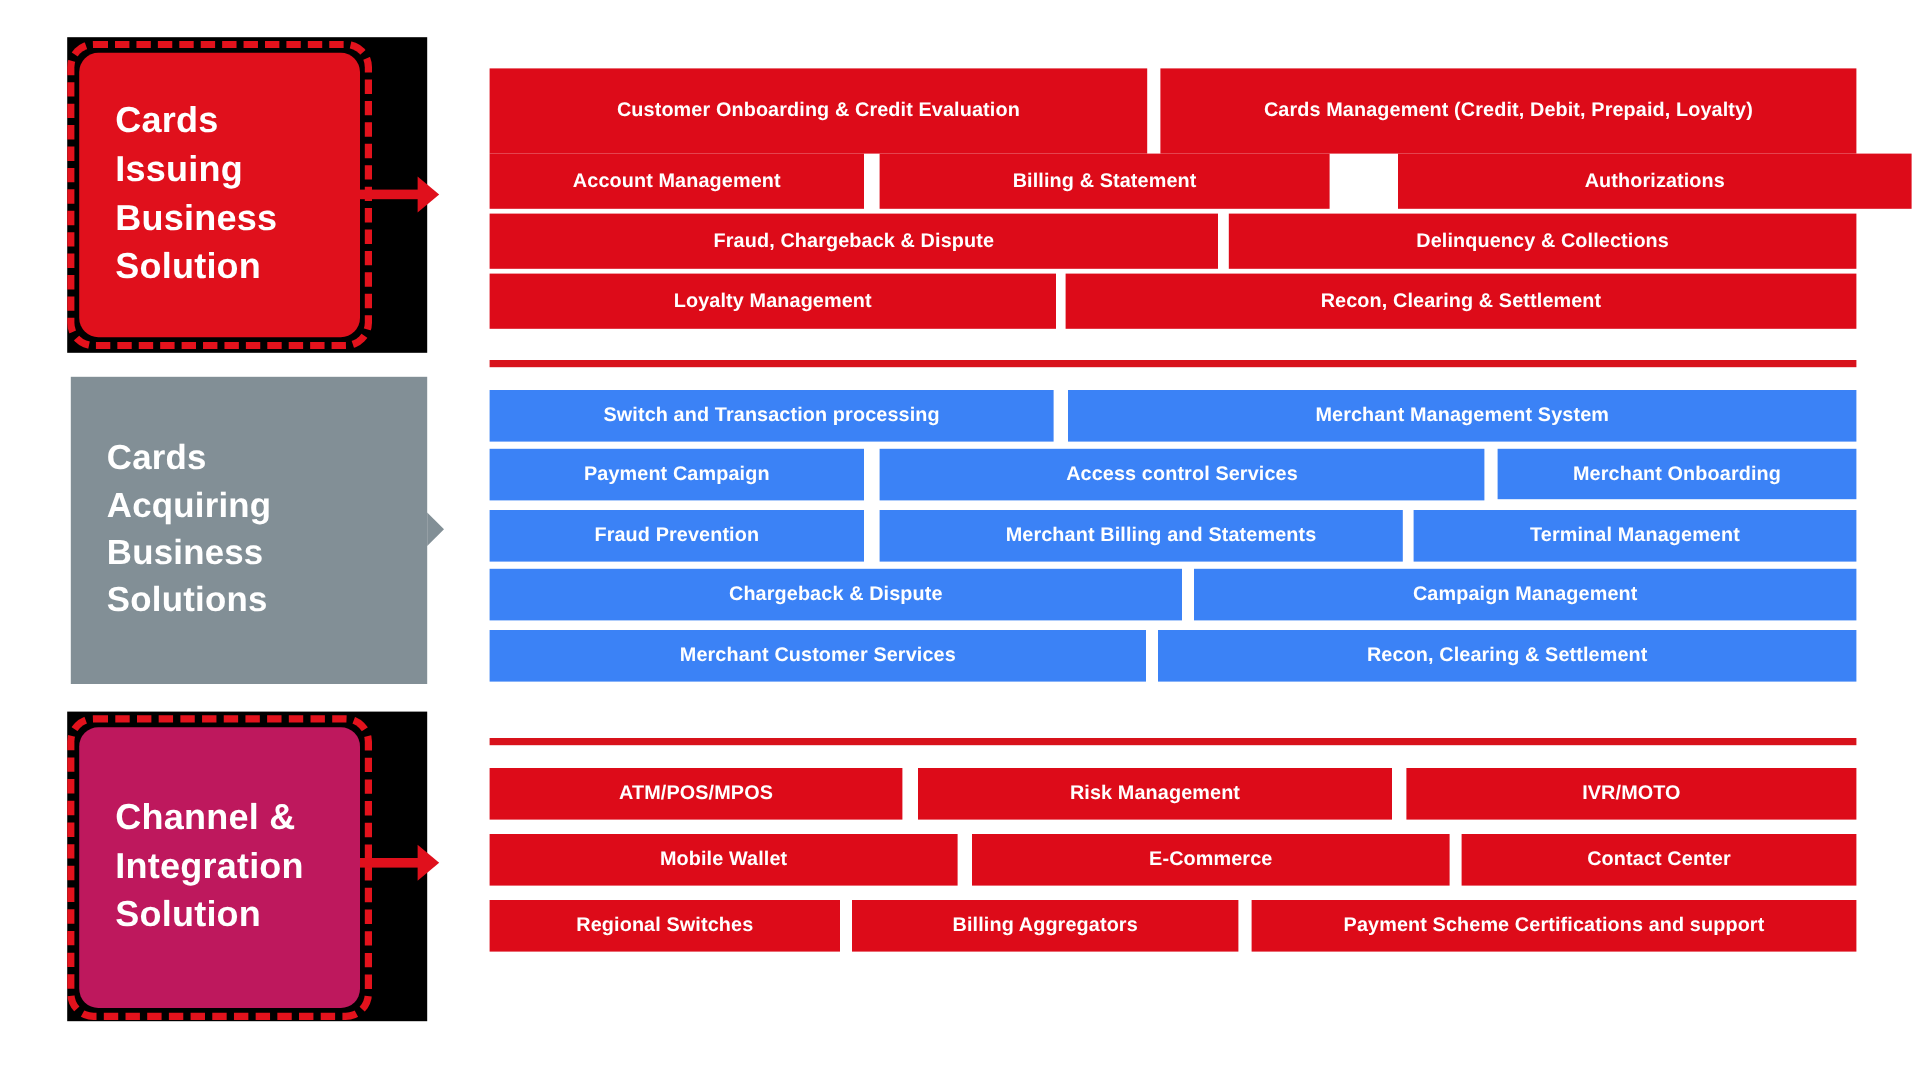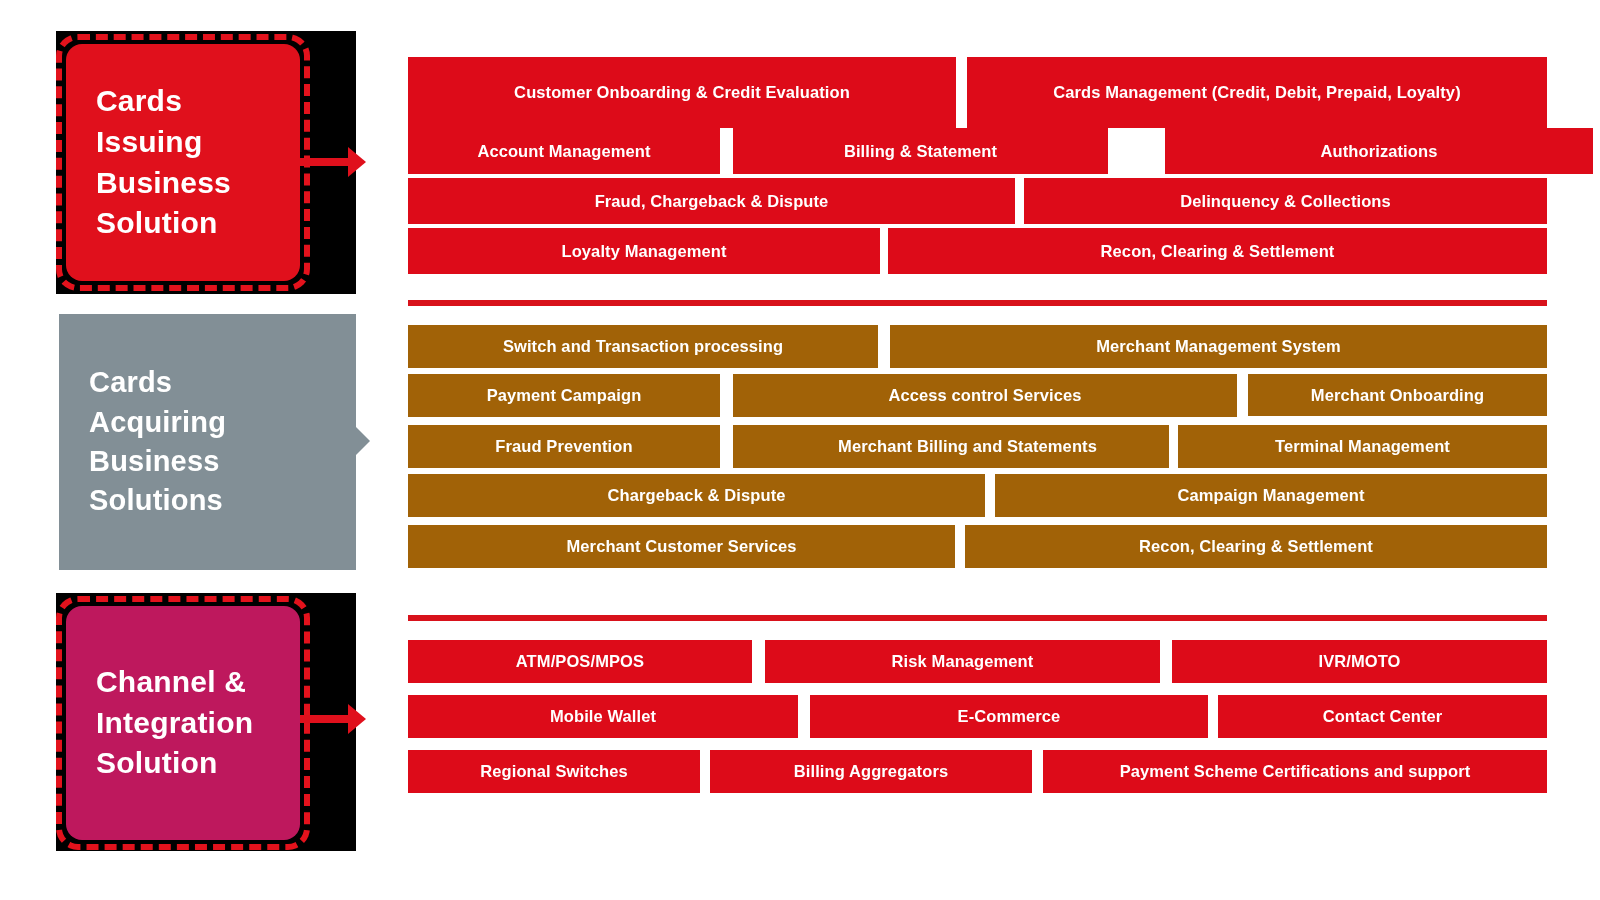--- a/index.html
+++ b/index.html
@@ -29,21 +29,21 @@
   .arrow-head{position:absolute;width:0;height:0;border-top:15px solid transparent;
               border-bottom:15px solid transparent;}
 
   
   .bar{
     position:absolute;display:flex;align-items:center;justify-content:center;
     color:#ffffff;font-weight:bold;font-size:16.5px;letter-spacing:0.1px;
     box-sizing:border-box;padding:0 8px;
   }
   .bar.red{background:#dd0b19;}
-  .bar.gray{background:#a16207;}
+  .bar.gray{background:#3b82f6;}
 
   .divider{position:absolute;height:6px;background:#d8121b;}
 
   
   .gdash{position:absolute;border:6px dashed #ffffff;border-radius:20px;box-sizing:border-box;}
 </style>
 </head>
 <body>
 
 <div id="canvas">

